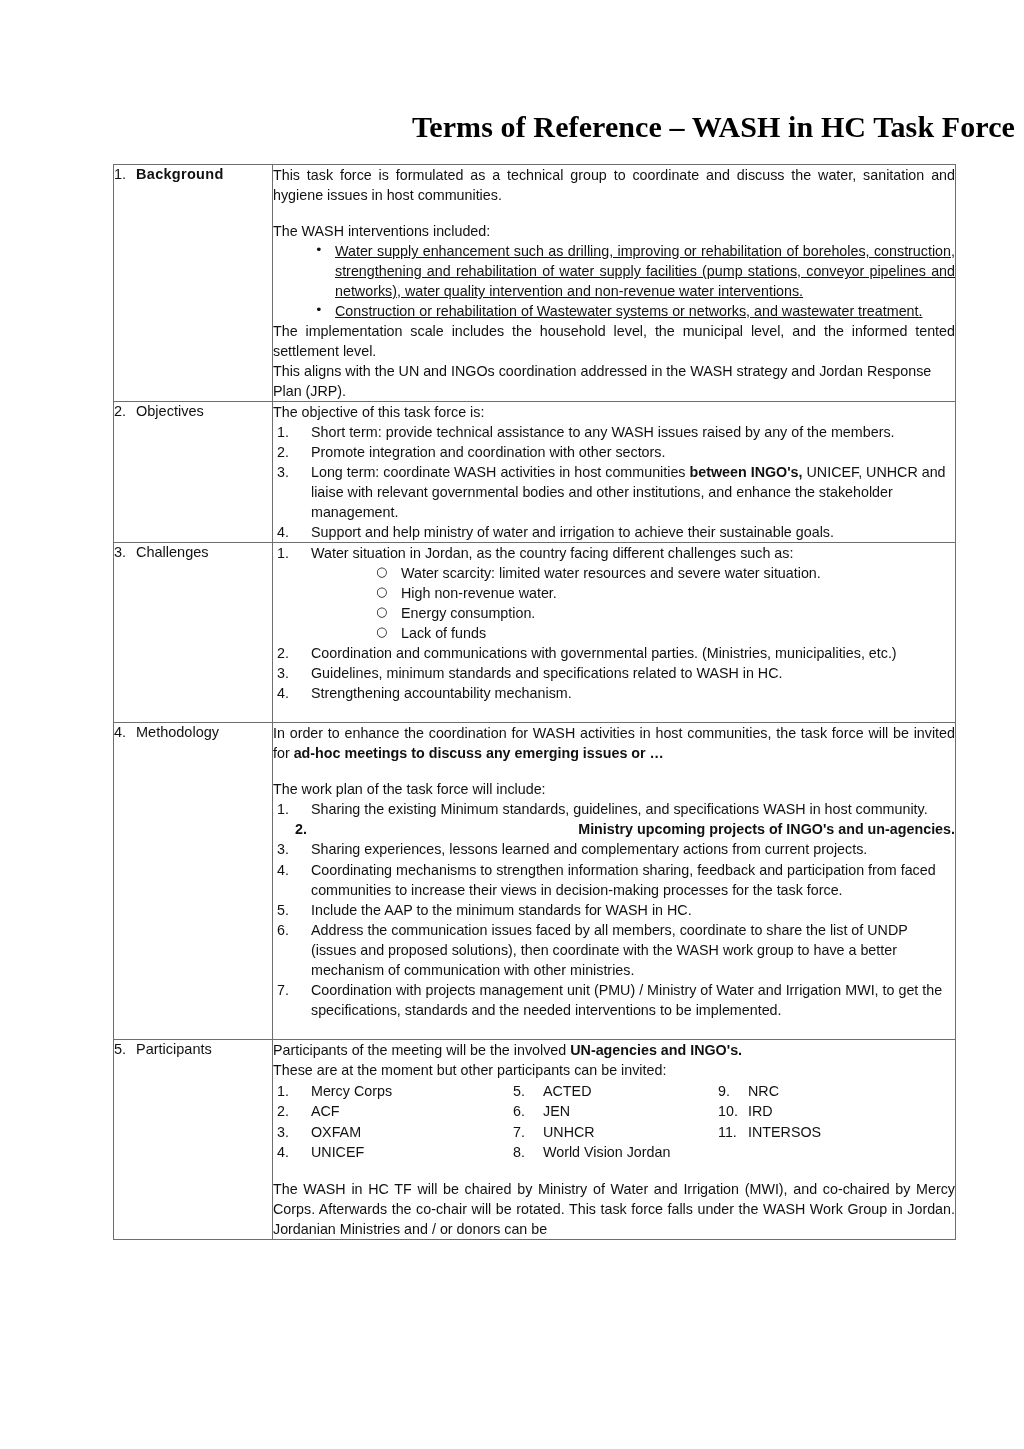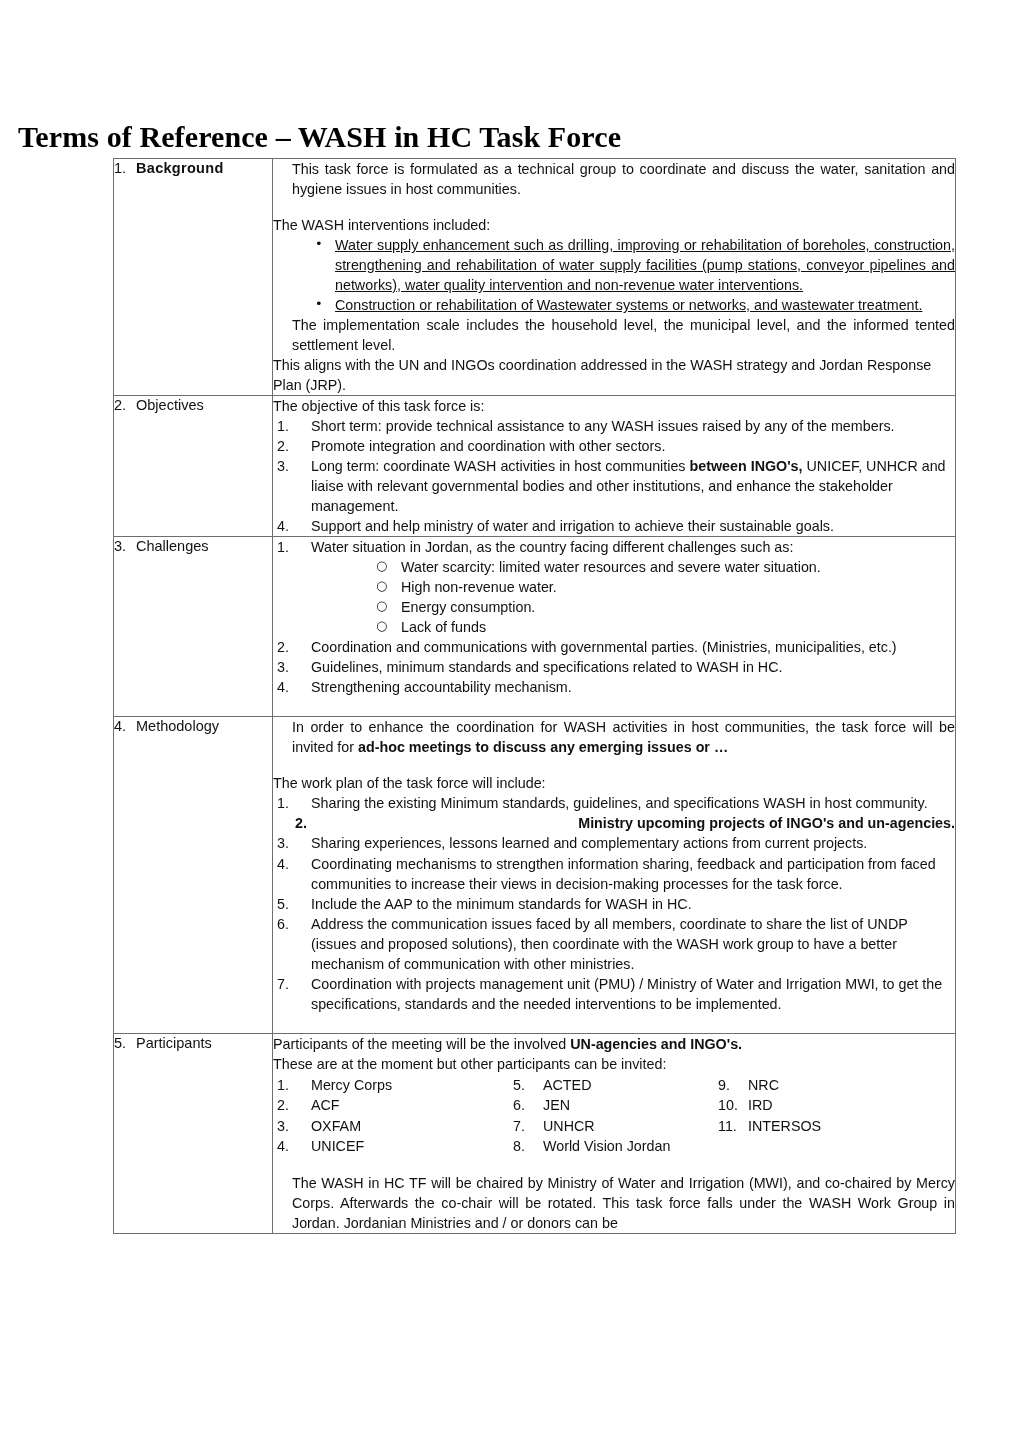--- a/index.html
+++ b/index.html
@@ -18,30 +18,30 @@
   .page {
     position: relative;
     width: 1024px;
     height: 1449px;
     box-sizing: border-box;
   }
   .doc-title {
     font-family: "Liberation Serif", serif;
     font-weight: bold;
     font-size: 30px;
-    text-align: left;
+    text-align: right;
     color: #000000;
-    margin: 18px;
+    margin: 8px;
     padding: 102px 1px 0 0;
     letter-spacing: 0.1px;
   }
   .tor-table {
     position: absolute;
     left: 113px;
-    top: 140px;
+    top: 156px;
     width: 842px;
     border-collapse: collapse;
     table-layout: fixed;
   }
   .tor-table td {
     border: 1px solid #6e6e6e;
     vertical-align: top;
     padding: 0;
   }
   .col-label {
@@ -69,21 +69,20 @@
     padding: 7px 12px 8px 10px;
     font-size: 14.3px;
     line-height: 1.40;
     color: #111;
   }
   .body-cell p {
     margin: 0;
   }
   .body-cell p.just {
     text-align: justify;
-    margin-left: 19px;
   }
   .spacer {
     height: 16px;
   }
   b, .b {
     font-weight: bold;
     text-align: right;
   }
   
   ul.plain, ol.plain {

